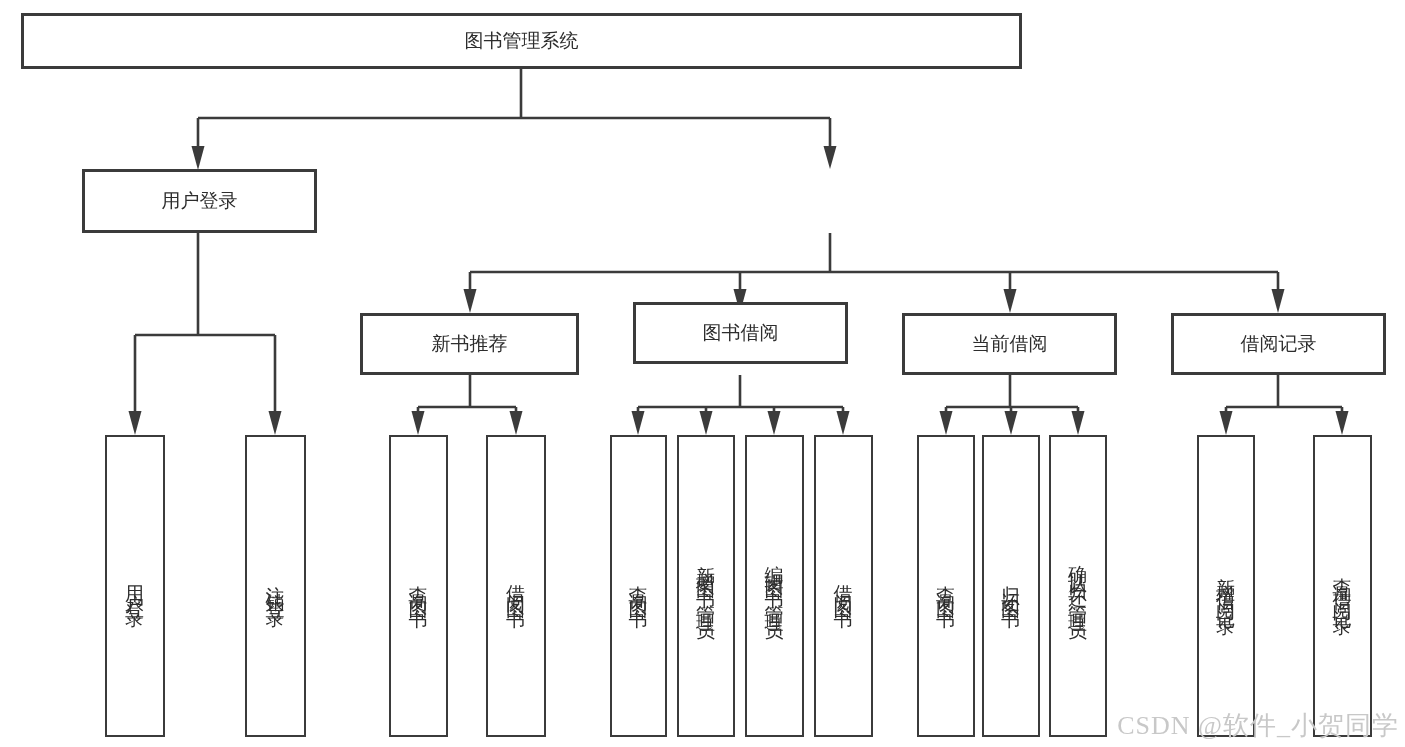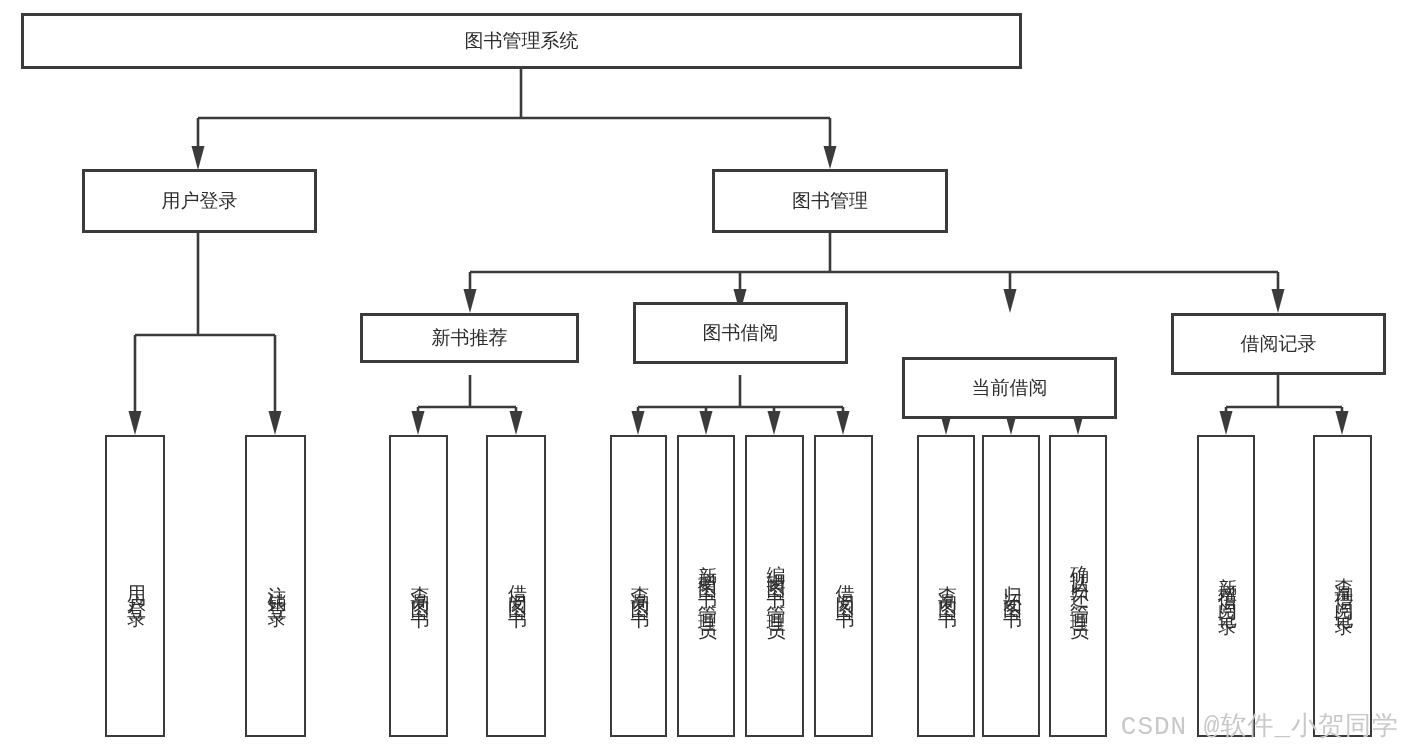--- a/index.html
+++ b/index.html
@@ -4,21 +4,21 @@
 <style>
   :root{
     --line:#3b3b3b;
     --text:#2d2d2d;
     --box-bg:#ffffff;
     --wm:#c8c8c8;
   }
   html,body{margin:0;padding:0;background:#ffffff;}
   .canvas{
     position:relative;width:1405px;height:747px;background:#ffffff;
-    font-family:Liberation Mono, monospace;overflow:hidden;
+    font-family:Liberation Serif, serif;overflow:hidden;
   }
   svg.connectors{position:absolute;left:0;top:0;width:1405px;height:747px;}
   svg.connectors .cl{stroke:var(--line);stroke-width:2.6;fill:none;}
   svg.connectors .ca{fill:var(--line);stroke:none;}
   .box{
     position:absolute;background:var(--box-bg);border:3px solid var(--line);
     display:flex;align-items:center;justify-content:center;
     color:var(--text);font-size:19px;box-sizing:border-box;
   }
   .leaf{border-width:2.5px;}
@@ -98,31 +98,28 @@
     <polygon class="ca" points="1335.5,411 1348.5,411 1342,435"></polygon>
   </svg>
 
   <div class="box" style="left:21px;top:13px;width:1001px;height:56px;">
     <span>图书管理系统</span>
   </div>
 
   <div class="box" style="left:82px;top:169px;width:235px;height:64px;">
     <span>用户登录</span>
   </div>
-  <div class="box" style="left:712px;top:169px;width:236px;height:64px;">
-    <span>图书管理</span>
-  </div>
 
-  <div class="box" style="left:360px;top:313px;width:219px;height:50px;">
+  <div class="box" style="left:360px;top:313px;width:219px;height:62px;">
     <span>新书推荐</span>
   </div>
   <div class="box" style="left:633px;top:302px;width:215px;height:62px;">
     <span>图书借阅</span>
   </div>
-  <div class="box" style="left:902px;top:313px;width:215px;height:62px;margin-top:44px;">
+  <div class="box" style="left:902px;top:313px;width:215px;height:62px;">
     <span>当前借阅</span>
   </div>
   <div class="box" style="left:1171px;top:313px;width:215px;height:62px;">
     <span>借阅记录</span>
   </div>
 
   <div class="box leaf" style="left:105px;top:435px;width:60px;height:302px;">
     <span class="vtext">用户登录</span>
   </div>
   <div class="box leaf" style="left:245px;top:435px;width:61px;height:302px;">

